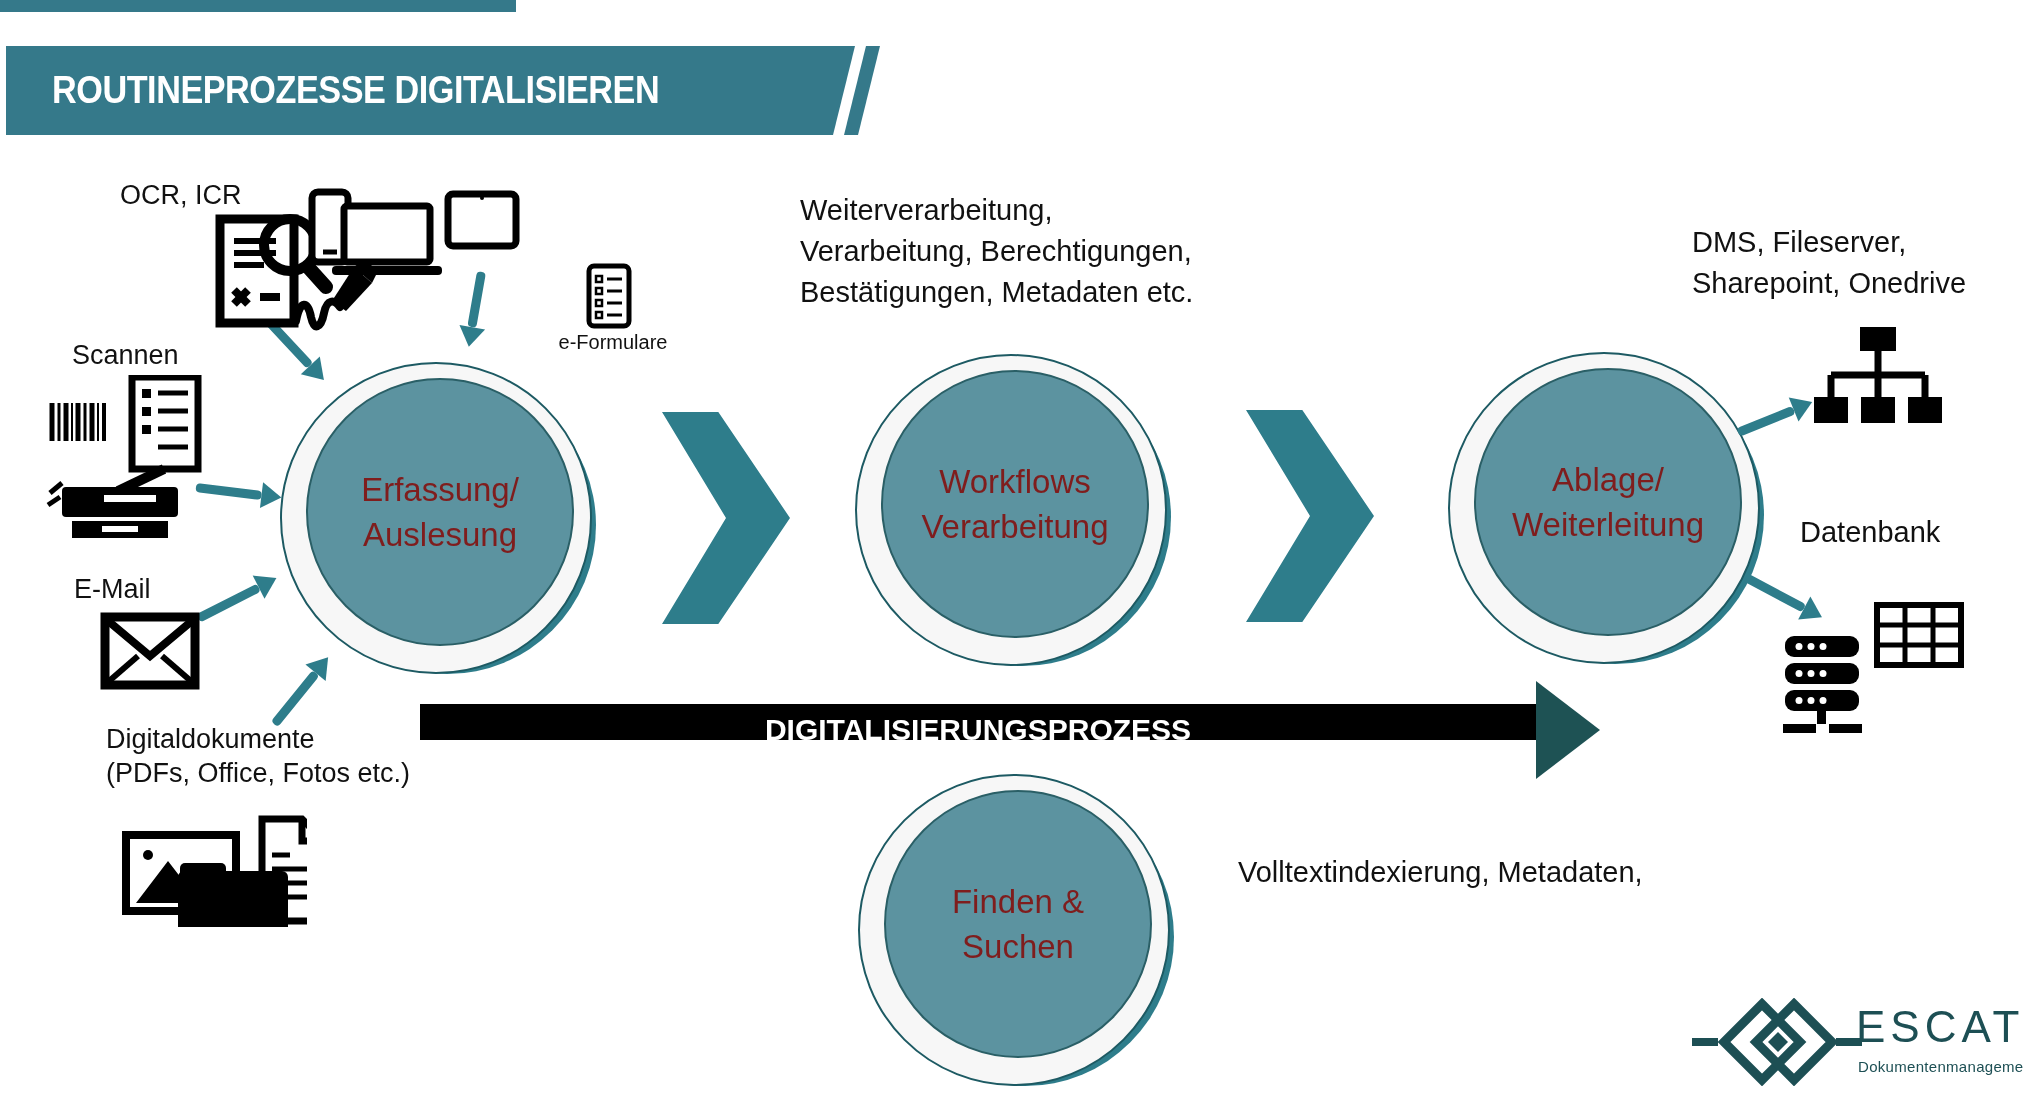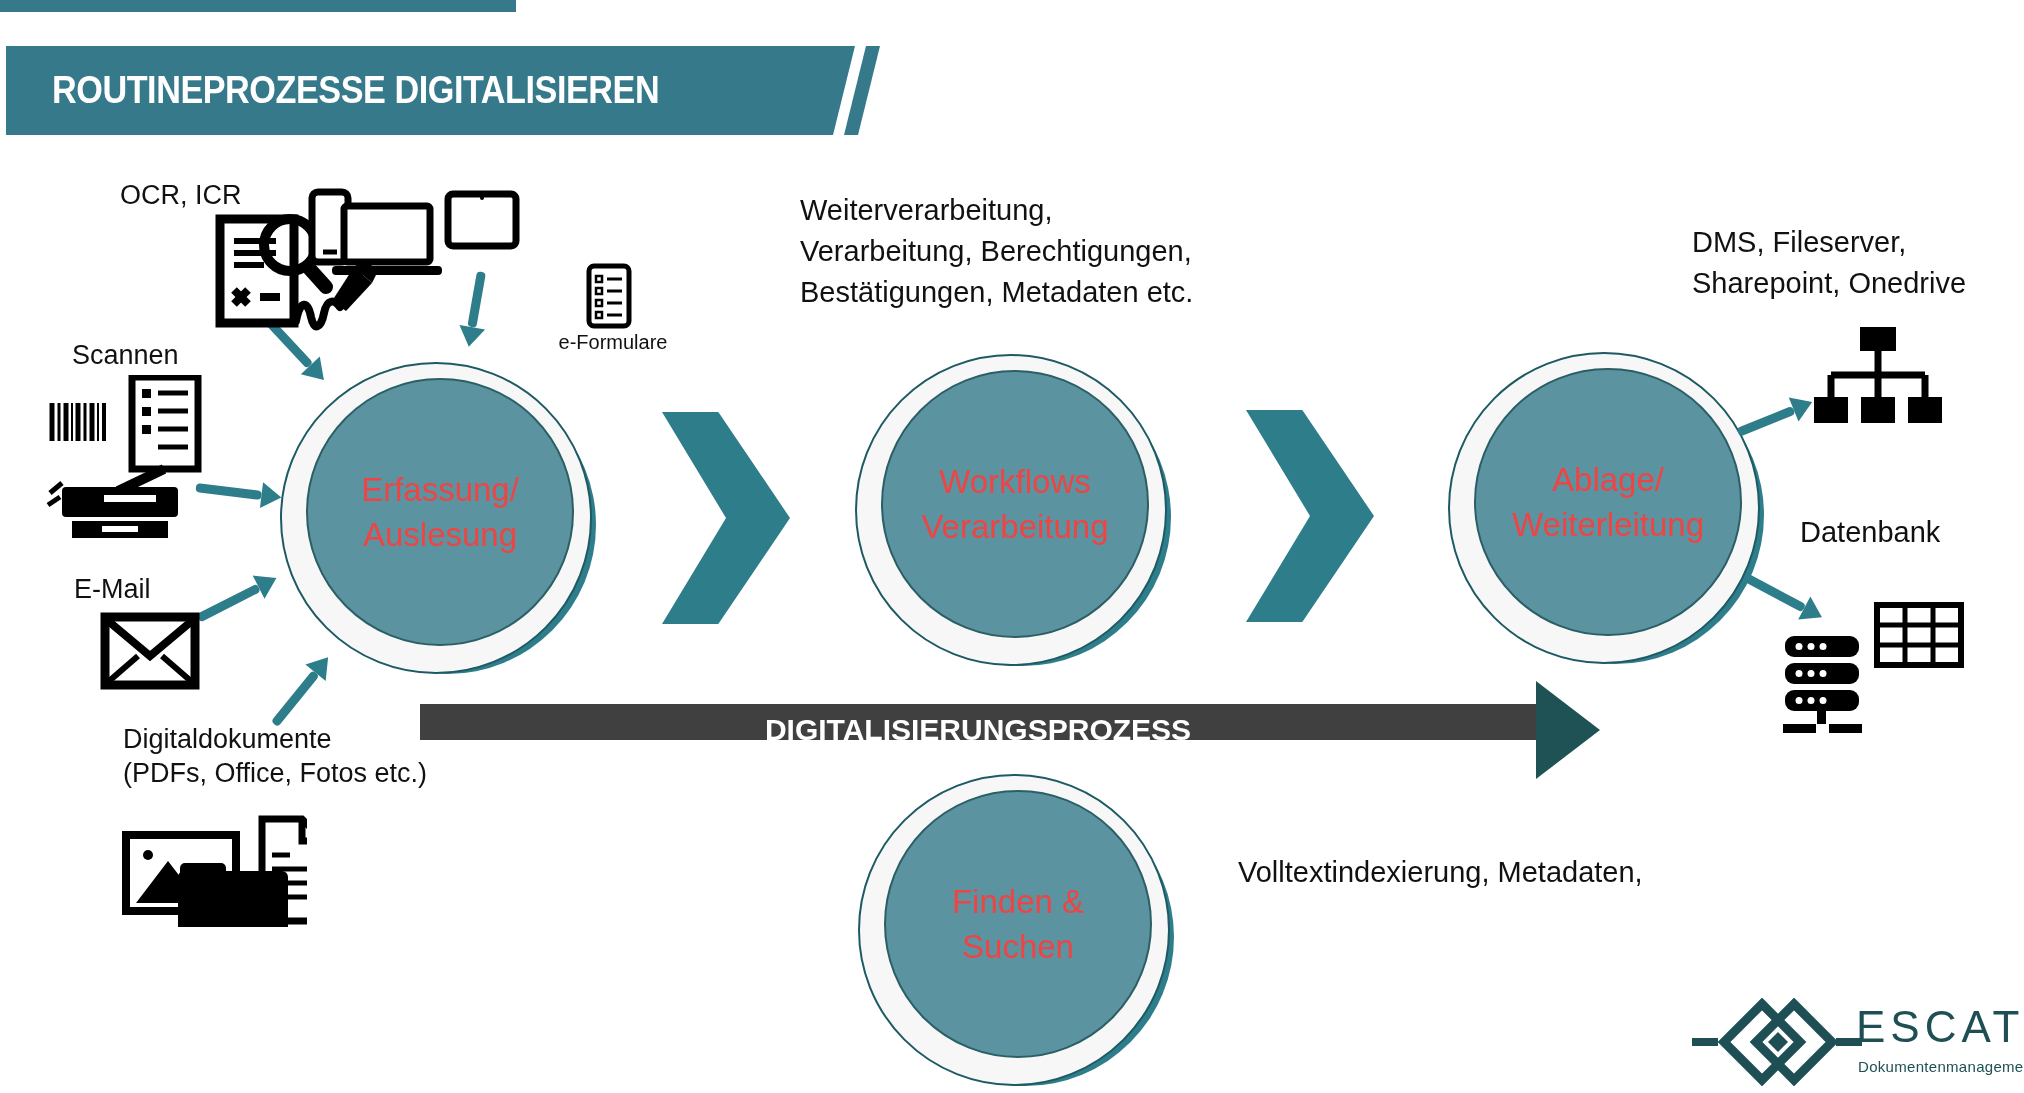--- a/index.html
+++ b/index.html
@@ -23,35 +23,35 @@
 
   
   .stage{position:absolute;width:316px;height:316px;}
   .stage .back{position:absolute;left:18px;top:14px;width:298px;height:298px;border-radius:50%;background:#2e7d8b;}
   .stage .ring{position:absolute;left:0;top:0;width:308px;height:308px;border-radius:50%;
                background:#f7f7f7;border:2px solid #1d5a63;}
   .stage .fill{position:absolute;left:26px;top:16px;width:264px;height:264px;border-radius:50%;
                background:#5c93a0;border:2px solid #2a5f66;}
   .stage .slabel{position:absolute;left:26px;top:16px;width:268px;height:268px;display:flex;
                flex-direction:column;align-items:center;justify-content:center;
-               color:#ef4444;font-size:33px;line-height:45px;text-align:right;}
+               color:#7f1d1d;font-size:33px;line-height:45px;text-align:right;}
 
   
   .chev{position:absolute;width:128px;height:212px;background:#2e7d8b;
         clip-path:polygon(0% 0%,44% 0%,100% 50%,44% 100%,0% 100%,50% 50%);}
 
   
   .arr{position:absolute;height:0;transform-origin:0 50%;}
   .arr .shaft{position:absolute;left:0;top:-4.5px;height:9px;background:#2e7d8b;border-radius:4px;}
   .arr .head{position:absolute;top:-13px;width:0;height:0;
              border-top:13px solid transparent;border-bottom:13px solid transparent;
              border-left:20px solid #2e7d8b;}
 
   
-  .parrow-body{position:absolute;left:420px;top:704px;width:1116px;height:36px;background:#404040;}
+  .parrow-body{position:absolute;left:420px;top:704px;width:1116px;height:36px;background:#000000;}
   .parrow-head{position:absolute;left:1536px;top:681px;width:0;height:0;
                border-top:49px solid transparent;border-bottom:49px solid transparent;
                border-left:64px solid #1e5254;}
   .parrow-label{position:absolute;left:0;top:0;width:100%;height:52px;line-height:52px;text-align:center;
                color:#fff;font-weight:bold;font-size:30px;letter-spacing:0;}
 
   
   .logo-name{position:absolute;left:1856px;top:1002px;font-size:44px;letter-spacing:5px;color:#1d4f54;}
   .logo-sub{position:absolute;left:1858px;top:1058px;font-size:15px;letter-spacing:.3px;color:#1d4f54;}
 
@@ -65,21 +65,21 @@
   <div class="top-strip"></div>
   <div class="banner">
     <div class="banner-title">ROUTINEPROZESSE DIGITALISIEREN</div>
   </div>
   <div class="banner-sliver"></div>
 
   <div class="lbl" style="left:120px;top:178px;">OCR, ICR</div>
   <div class="small-lbl" style="left:545px;top:331px;width:136px;text-align:center;">e-Formulare</div>
   <div class="lbl" style="left:72px;top:338px;">Scannen</div>
   <div class="lbl" style="left:74px;top:572px;">E-Mail</div>
-  <div class="lbl" style="left:106px;top:722px;margin-left:17px;">
+  <div class="lbl" style="left:106px;top:722px;">
     <div>Digitaldokumente</div>
     <div>(PDFs, Office, Fotos etc.)</div>
   </div>
 
   <div class="note" style="left:800px;top:190px;">
     <div>Weiterverarbeitung,</div>
     <div>Verarbeitung, Berechtigungen,</div>
     <div>Bestätigungen, Metadaten etc.</div>
   </div>
   <div class="note" style="left:1692px;top:222px;">

